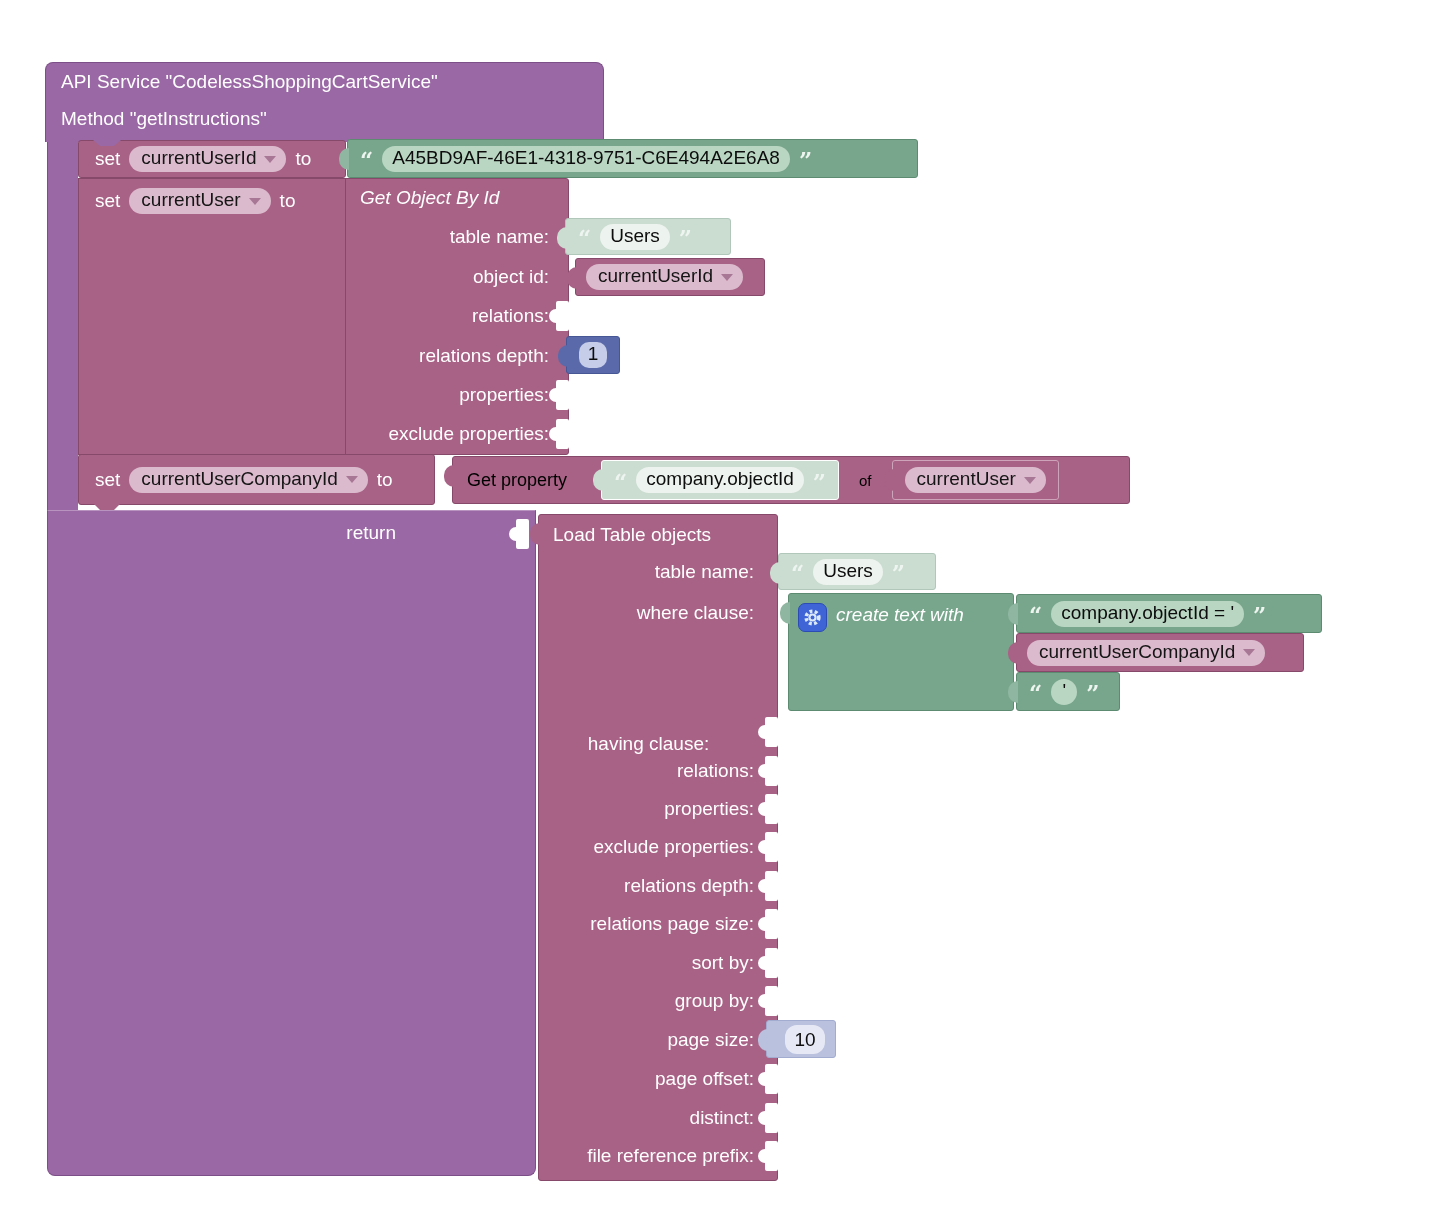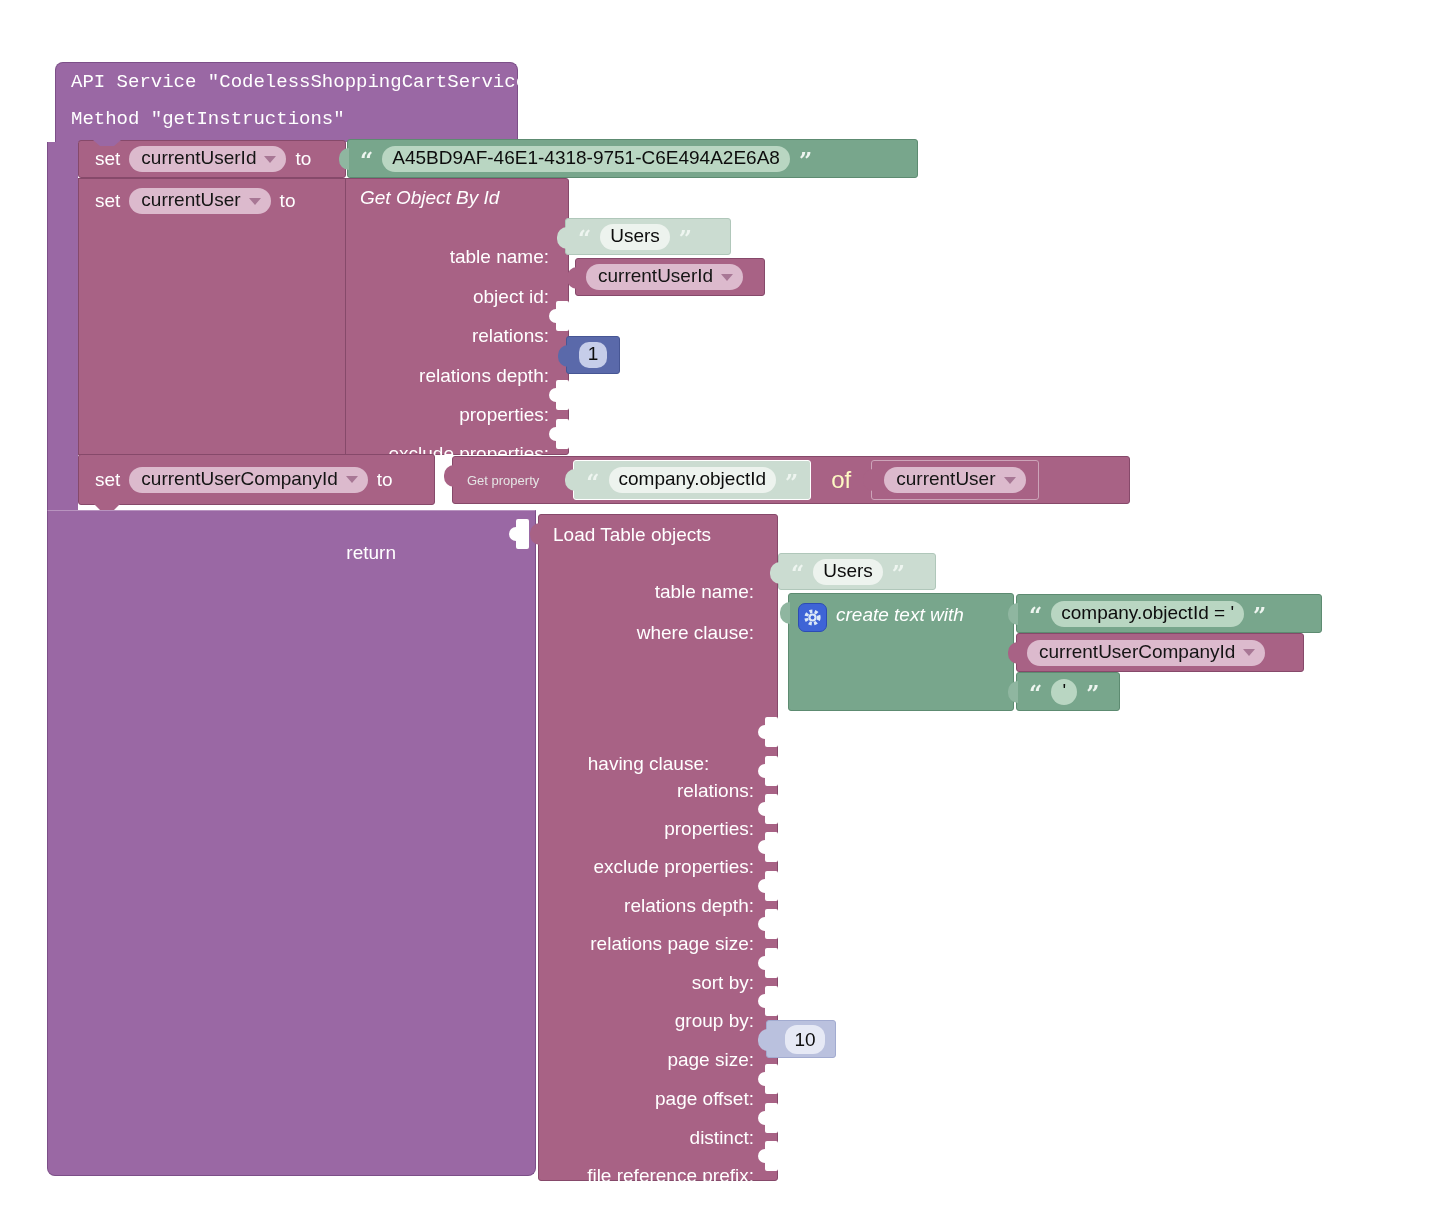--- a/index.html
+++ b/index.html
@@ -16,21 +16,21 @@
   .blue{background:#5a69aa;border-color:#475694;--tab:#5a69aa;}
   .shadow-blue{background:#bac1de;border-color:#a2abd0;--tab:#bac1de;}
 
   .vtab::before{content:"";position:absolute;left:-9px;top:8px;width:10px;height:22px;
     border-radius:10px 0 0 10px;background:var(--tab);}
   .socket{position:absolute;width:13px;height:30px;background:#fff;border-radius:2px;}
   .socket::before{content:"";position:absolute;left:-7px;top:8px;width:14px;height:14px;
     background:#fff;border-radius:50%;}
 
   .row-label{position:absolute;height:26px;line-height:26px;font-size:19px;color:#fff;
-    text-align:right;white-space:nowrap;margin-top:20px;}
+    text-align:right;white-space:nowrap;}
   .title-label{position:absolute;font-size:19px;color:#fff;white-space:nowrap;}
 
   .valrow{display:flex;align-items:center;height:100%;gap:9px;padding:0 12px;}
   .q{font-family:"DejaVu Serif",serif;font-weight:bold;font-size:23px;line-height:1;
     color:#eef5f0;padding-top:2px;}
   .field{background:#b9d6c2;border-radius:13px;padding:1px 10px 3px;font-size:19px;
     color:#0d0d0d;white-space:nowrap;}
   .shadow-green .field{background:#edf3ee;}
   .blue .field{background:#c6cde9;border-radius:10px;padding:1px 9px 3px;}
   .shadow-blue .field{background:#e6e9f5;border-radius:12px;padding:4px 9px 3px;margin-left:8px;}
@@ -47,21 +47,21 @@
     clip-path:polygon(0 0,100% 0,21px 100%,7px 100%);}
 
   .inline-block{position:relative;border:1px solid;display:inline-flex;align-items:center;
     gap:9px;padding:0 12px;height:40px;border-radius:3px;box-sizing:border-box;}
   .gear{position:absolute;left:9px;top:9px;width:27px;height:27px;background:#3e64d6;
     border:1px solid #2c4cb4;border-radius:7px;display:flex;align-items:center;justify-content:center;}
 </style>
 </head>
 <body>
 
-<div class="abs purple" style="left:55px;top:62px;width:463px;height:80px;border:1px solid #7c4f88;border-bottom:none;border-radius:8px 8px 0 0;font-family:Liberation Mono, monospace;">
+<div class="abs purple" style="left:45px;top:62px;width:559px;height:80px;border:1px solid #7c4f88;border-bottom:none;border-radius:8px 8px 0 0;">
   <div class="title-label" style="left:15px;top:8px;">API Service "CodelessShoppingCartService"</div>
   <div class="title-label" style="left:15px;top:45px;">Method "getInstructions"</div>
 </div>
 <div class="abs purple" style="left:47px;top:142px;width:31px;height:368px;border-left:1px solid #7c4f88;"></div>
 <div class="abs purple" style="left:47px;top:510px;width:489px;height:666px;border:1px solid #7c4f88;border-top:1px solid #b893bf;border-radius:0 0 8px 8px;">
   <div class="row-label" style="left:238px;top:9px;width:110px;">return</div>
 </div>
 <div class="socket" style="left:516px;top:519px;"></div>
 
 <div class="block mauve" style="left:78px;top:140px;width:268px;height:38px;">
@@ -138,27 +138,27 @@
     <span class="pill">
       <span>currentUserCompanyId</span>
       <span class="arrow"></span>
     </span>
     <span>to</span>
   </div>
 </div>
 
 <div class="block mauve vtab" style="left:452px;top:456px;width:678px;height:48px;">
   <div class="valrow" style="gap:20px;padding:0 14px;">
-    <span style="font-size:13px;color:#e5e5e5;">Get property</span>
+    <span style="font-size:18px;color:#000000;">Get property</span>
     <span class="inline-block shadow-green vtab" style="margin-left:14px;">
       <span class="q">“</span>
       <span class="field">company.objectId</span>
       <span class="q">”</span>
     </span>
-    <span style="font-size:24px;color:#fef9c3;">of</span>
+    <span style="font-size:15px;color:#000000;">of</span>
     <span class="inline-block mauve vtab" style="border-color:#cda4b9;">
       <span class="pill">
         <span>currentUser</span>
         <span class="arrow"></span>
       </span>
     </span>
   </div>
 </div>
 
 <div class="block mauve vtab" style="left:538px;top:514px;width:240px;height:667px;">

